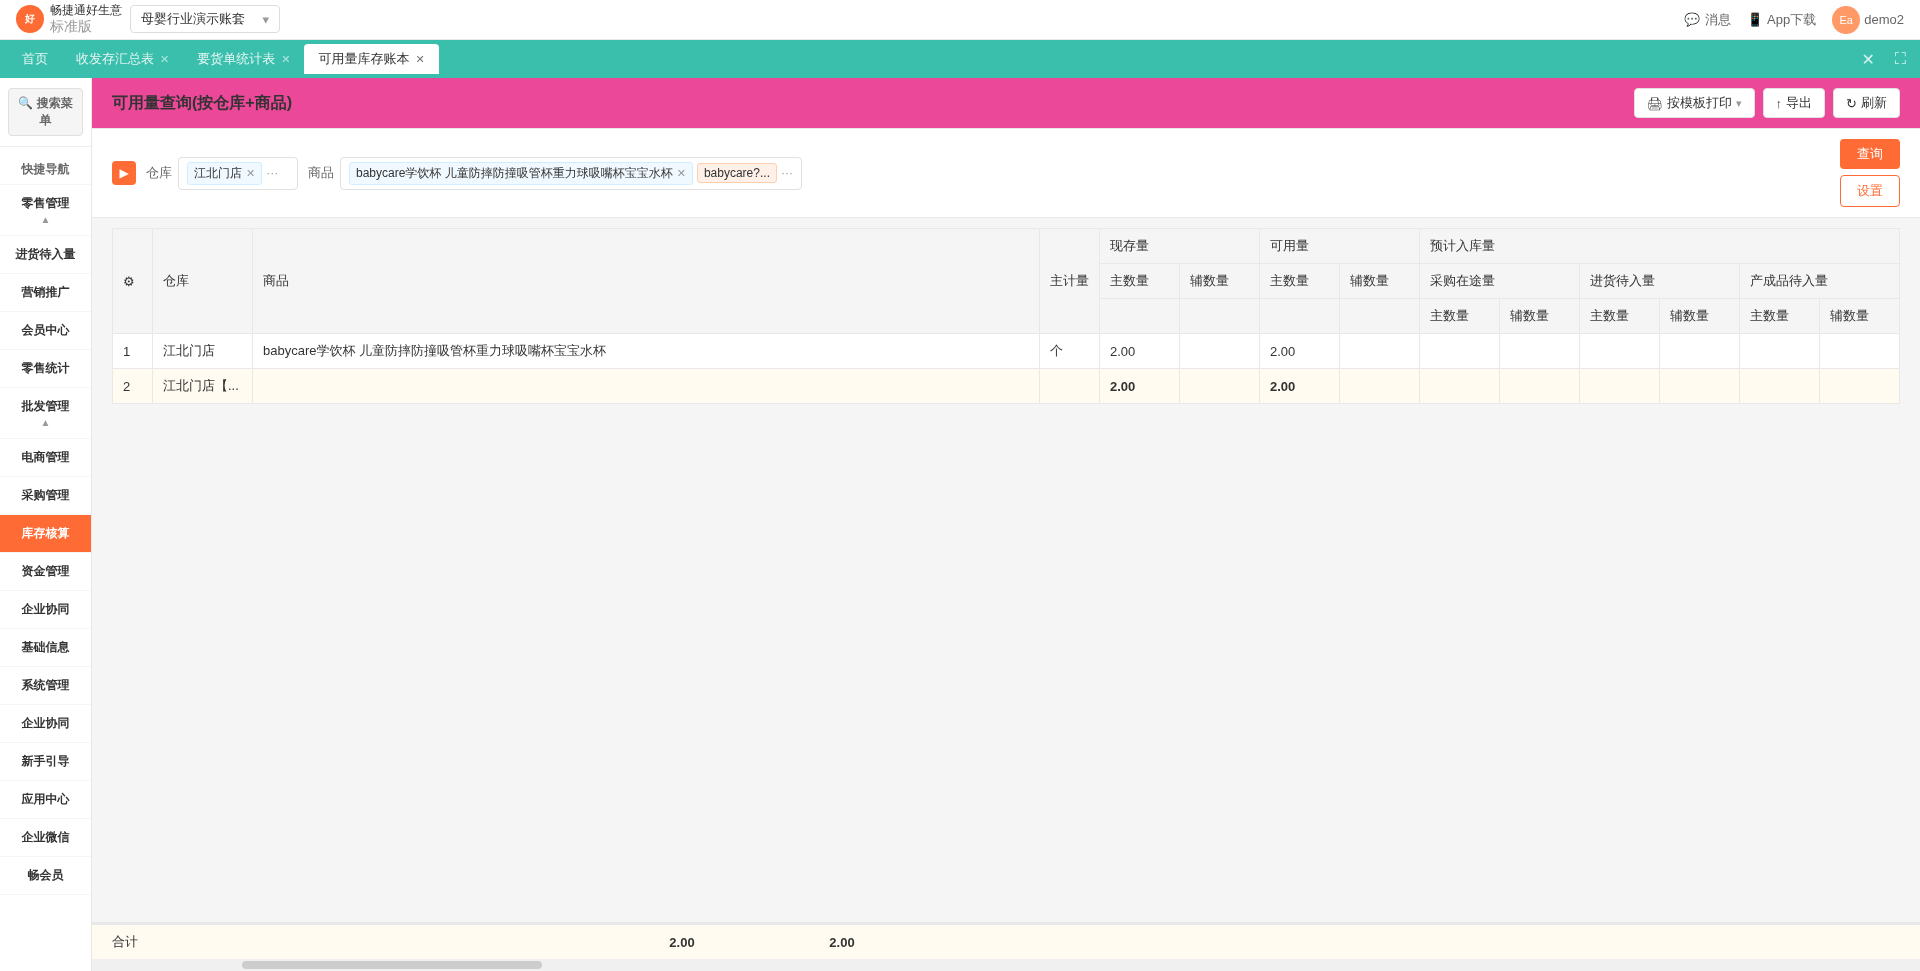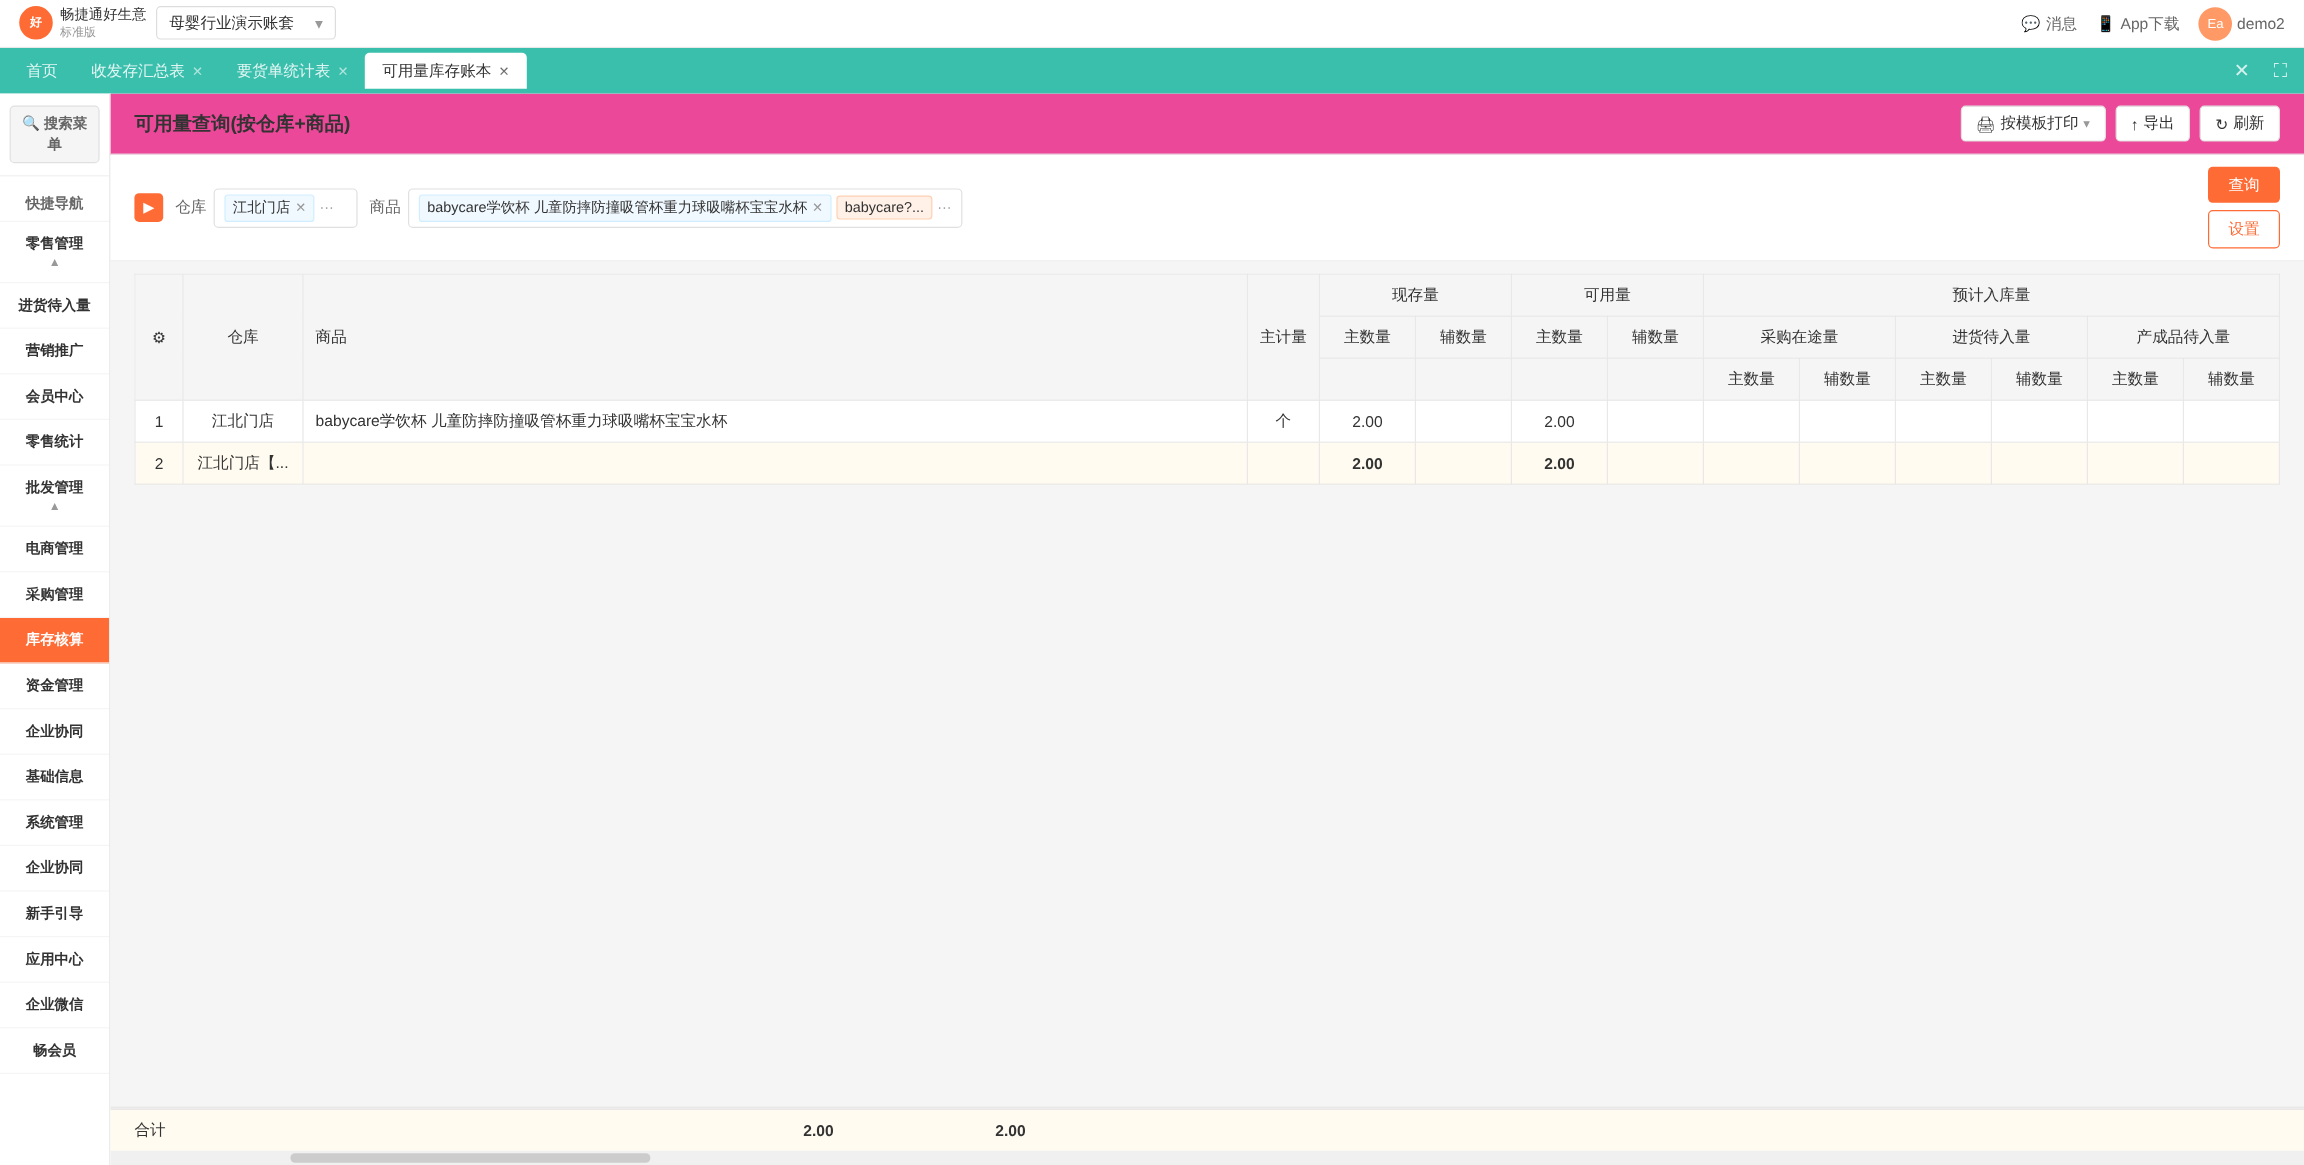--- a/index.html
+++ b/index.html
@@ -37,21 +37,21 @@
       color: white;
       font-size: 10px;
       font-weight: bold;
     }
     .logo-text {
       font-size: 12px;
       color: #333;
       line-height: 1.2;
     }
     .logo-sub {
-      font-size: 10px;
+      font-size: 14px;
       color: #999;
     }
     .industry-selector {
       display: flex;
       align-items: center;
       gap: 4px;
       padding: 4px 10px;
       border: 1px solid #ddd;
       border-radius: 4px;
       cursor: pointer;
@@ -319,21 +319,21 @@
     }
     .data-table {
       width: 100%;
       border-collapse: collapse;
       background: white;
       font-size: 13px;
     }
     .data-table th, .data-table td {
       border: 1px solid #e8e8e8;
       padding: 8px 10px;
-      text-align: center;
+      text-align: left;
     }
     .data-table th {
       background: #f5f5f5;
       color: #333;
       font-weight: 500;
       white-space: nowrap;
     }
     .data-table td {
       color: #333;
     }

